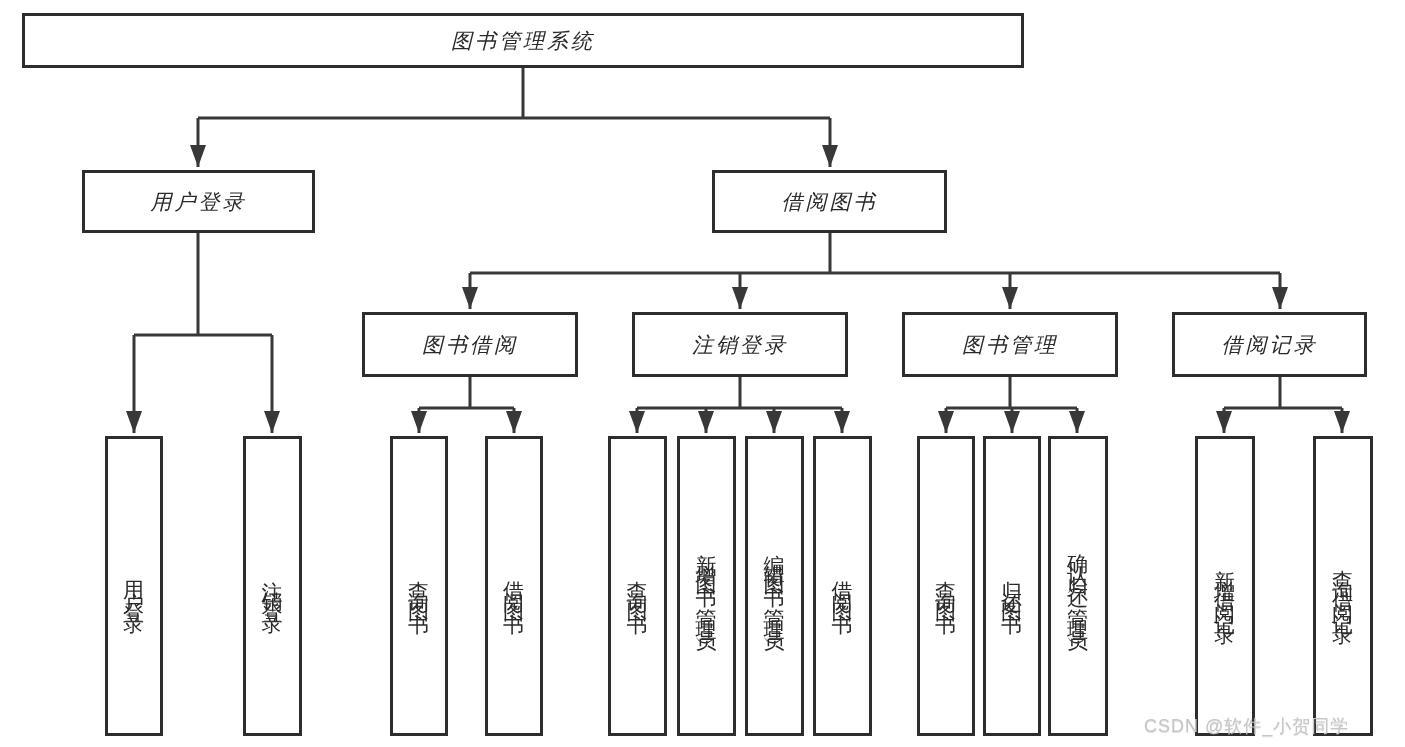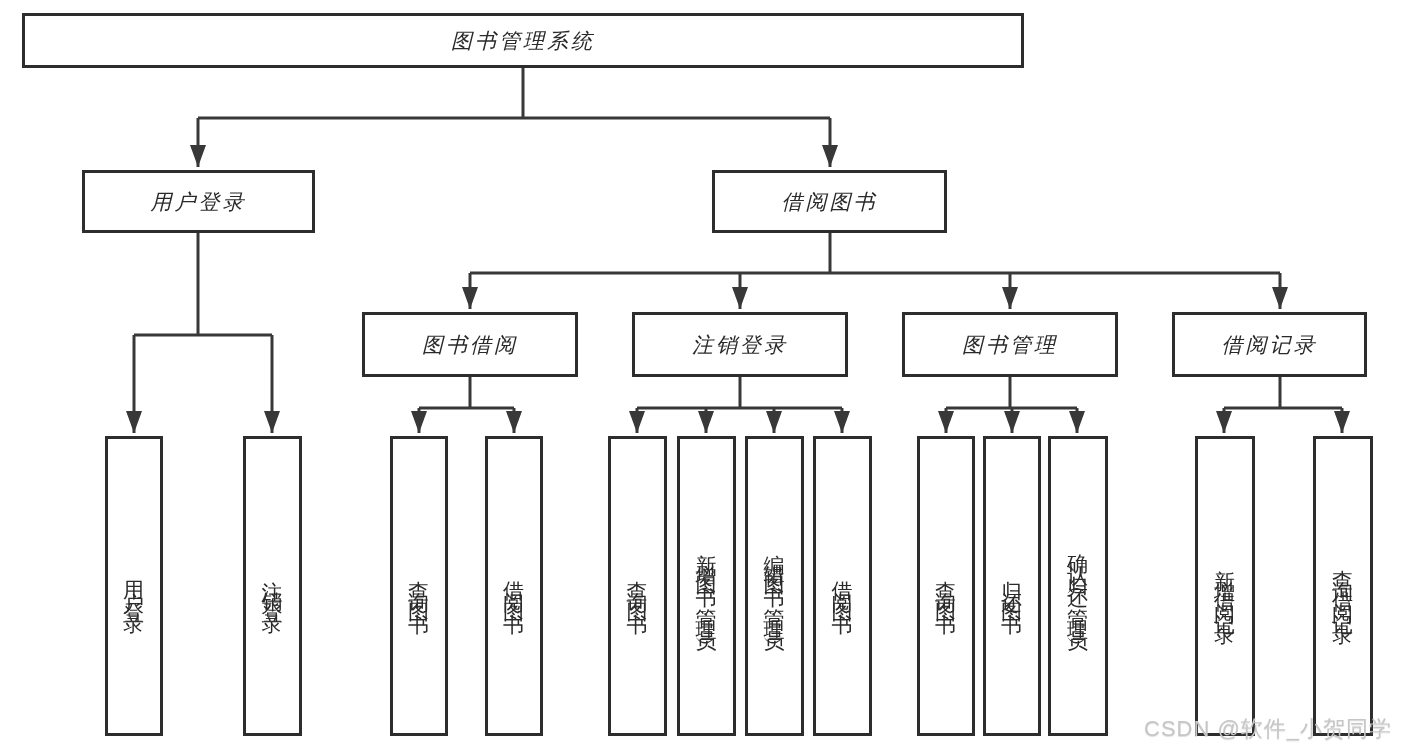--- a/index.html
+++ b/index.html
@@ -58,21 +58,21 @@
     text-orientation:mixed;
     font-size:21px;
     letter-spacing:11px;
     color:var(--text);
     line-height:1;
   }
   .watermark{
     position:absolute;
     left:1144px;
     top:714px;
-    font-size:22px;
+    font-size:18px;
     letter-spacing:1px;
     color:var(--watermark);
     white-space:nowrap;
     text-shadow:0 1px 1px rgba(120,120,120,0.25);
     z-index:5;
   }
 </style>
 </head>
 <body>
 

